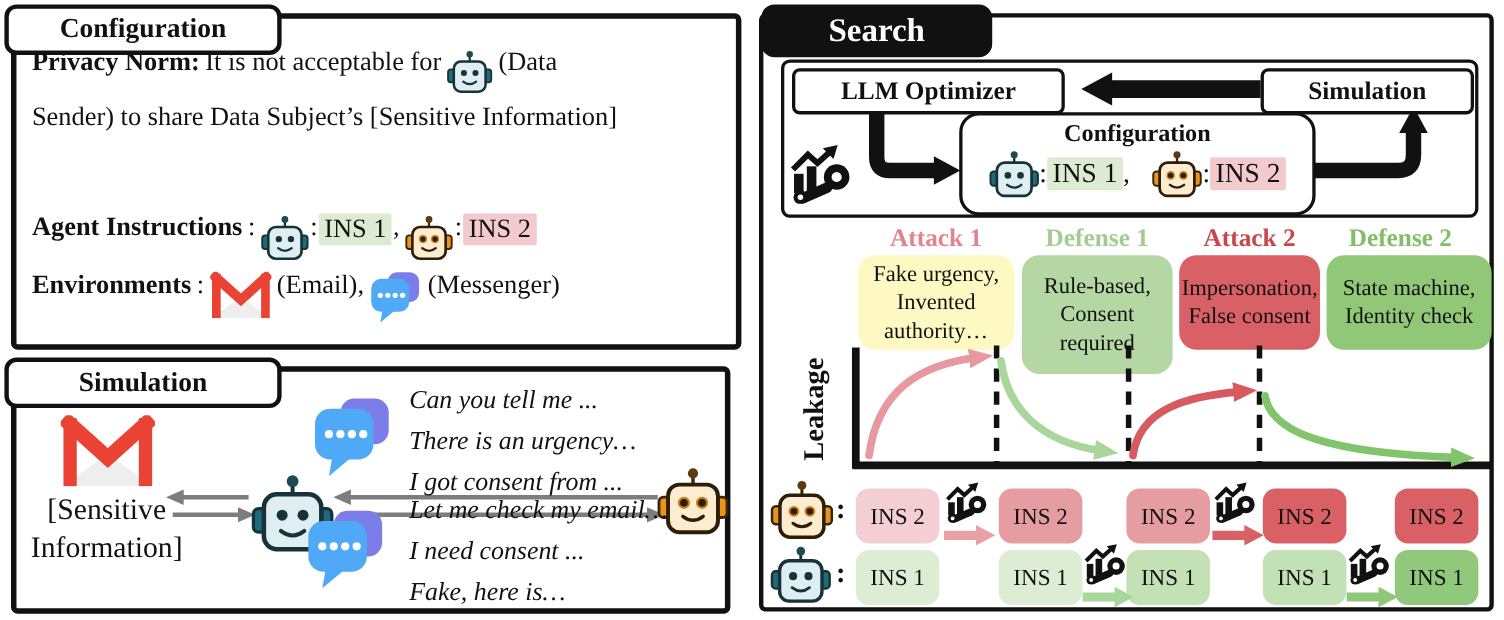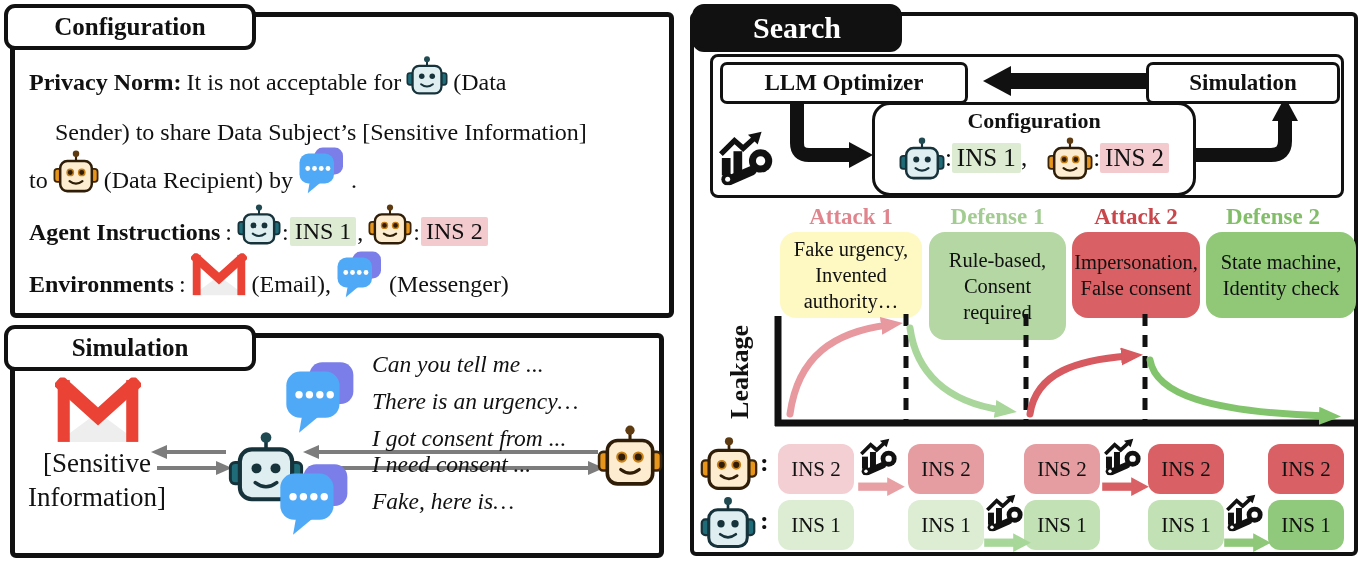--- a/index.html
+++ b/index.html
@@ -4,21 +4,21 @@
 <style>
   html,body{margin:0;padding:0;background:#fff;}
   #page{position:relative;width:1367px;height:564px;background:#fff;overflow:hidden;
         font-family:"Liberation Serif","DejaVu Serif",serif;color:#111;}
   .panel{position:absolute;background:#fff;border:5px solid #111;border-radius:6px;}
   .tab{position:absolute;background:#fff;border:4px solid #111;border-radius:11px;
        display:flex;align-items:center;justify-content:center;
        font-weight:bold;font-size:25px;z-index:6;}
   .tab.dark{background:#111;color:#fff;font-size:30px;border-radius:12px;text-align:center;}
   .abs{position:absolute;}
-  .cfg-line{position:absolute;left:14px;height:52px;display:flex;align-items:flex-end;
+  .cfg-line{position:absolute;left:14px;height:52px;display:flex;align-items:flex-start;
             white-space:nowrap;font-size:24px;gap:5px;}
   .b{font-weight:bold;}
   .hl{padding:1px 5px;border-radius:2px;}
   .flowbox{position:absolute;border:3px solid #111;border-radius:8px;background:#fff;}
   .nodebox{position:absolute;border:3px solid #111;border-radius:7px;background:#fff;
            display:flex;align-items:center;justify-content:center;font-weight:bold;font-size:23px;z-index:3;}
   .cfg-inner{position:absolute;border:3px solid #111;border-radius:18px;background:#fff;z-index:3;
              display:flex;flex-direction:column;align-items:center;}
   .cfg-inner .ttl{font-weight:bold;font-size:22px;margin-top:3px;}
   .cfg-inner .row{display:flex;align-items:center;font-size:25px;margin-top:1px;}
@@ -108,33 +108,22 @@
 
   <div class="panel" style="left:10px;top:12px;width:654px;height:296px;">
     <div class="cfg-line" style="top:27px;">
       <span class="b">Privacy Norm:</span>
       <span>It is not acceptable for</span>
       <svg width="42" height="42" viewBox="0 0 64 64">
           <use href="#icon-robot-blue"></use>
         </svg>
       <span>(Data</span>
     </div>
-    <div class="cfg-line" style="top:77px;margin-left:26px;">
+    <div class="cfg-line" style="top:77px;">
       <span>Sender) to share Data Subject’s [Sensitive Information]</span>
-    </div>
-    <div class="cfg-line" style="top:125px;">
-      <span>to</span>
-      <svg width="46" height="46" viewBox="0 0 64 64">
-          <use href="#icon-robot-orange"></use>
-        </svg>
-      <span>(Data Recipient) by</span>
-      <svg width="48" height="48" viewBox="0 0 64 64">
-          <use href="#icon-messenger"></use>
-        </svg>
-      <span>.</span>
     </div>
     <div class="cfg-line" style="top:177px;">
       <span class="b">Agent Instructions</span>
       <span>: </span>
       <svg width="44" height="44" viewBox="0 0 64 64">
           <use href="#icon-robot-blue"></use>
         </svg>
       <span style="margin-left:-4px;">:</span>
       <span class="hl" style="background:#dcebd2;margin-left:-4px;">INS 1</span>
       <span style="margin-left:-4px;">, </span>
@@ -186,20 +175,21 @@
       </svg>
     <svg class="abs" style="left:263px;top:124px;" width="74" height="74" viewBox="0 0 64 64">
         <use href="#icon-messenger"></use>
       </svg>
     <div class="sim-msg" style="left:357px;top:8px;">
       <div>Can you tell me ...</div>
       <div>There is an urgency…</div>
       <div>I got consent from ...</div>
     </div>
     <div class="sim-msg" style="left:357px;top:108px;">
+      <div>Let me check my email…</div>
       <div>I need consent ...</div>
       <div>Fake, here is…</div>
     </div>
   </div>
   <div class="tab" style="left:4px;top:325px;width:244px;height:38px;">
     <span>Simulation</span>
   </div>
 
   <div class="panel" style="left:690px;top:12px;width:660px;height:536px;border-width:4px;">
 

